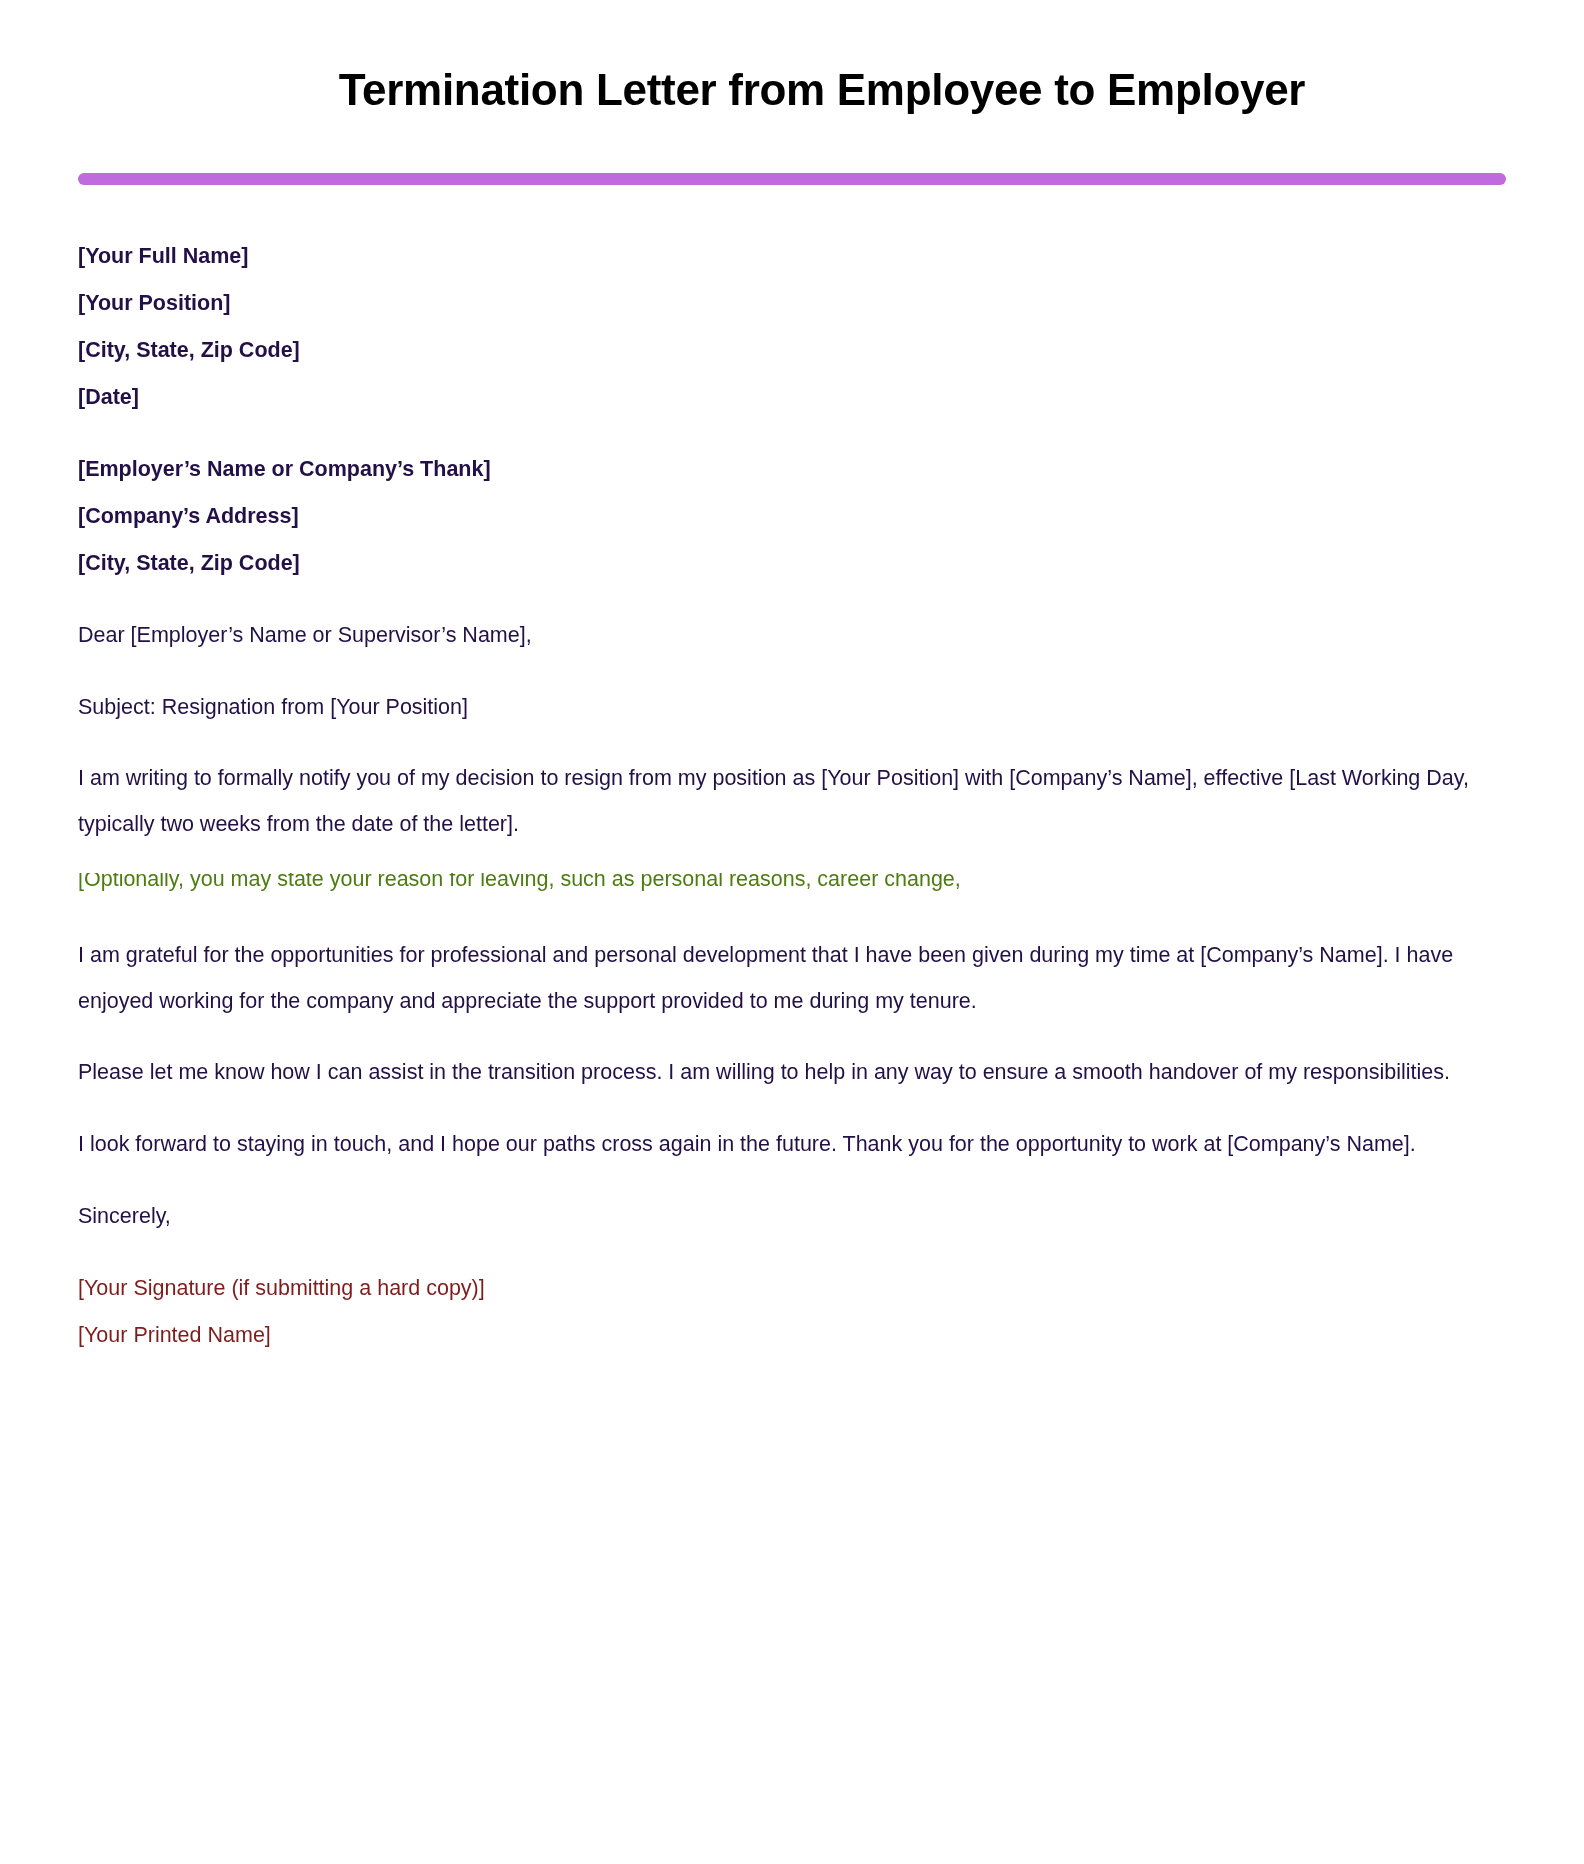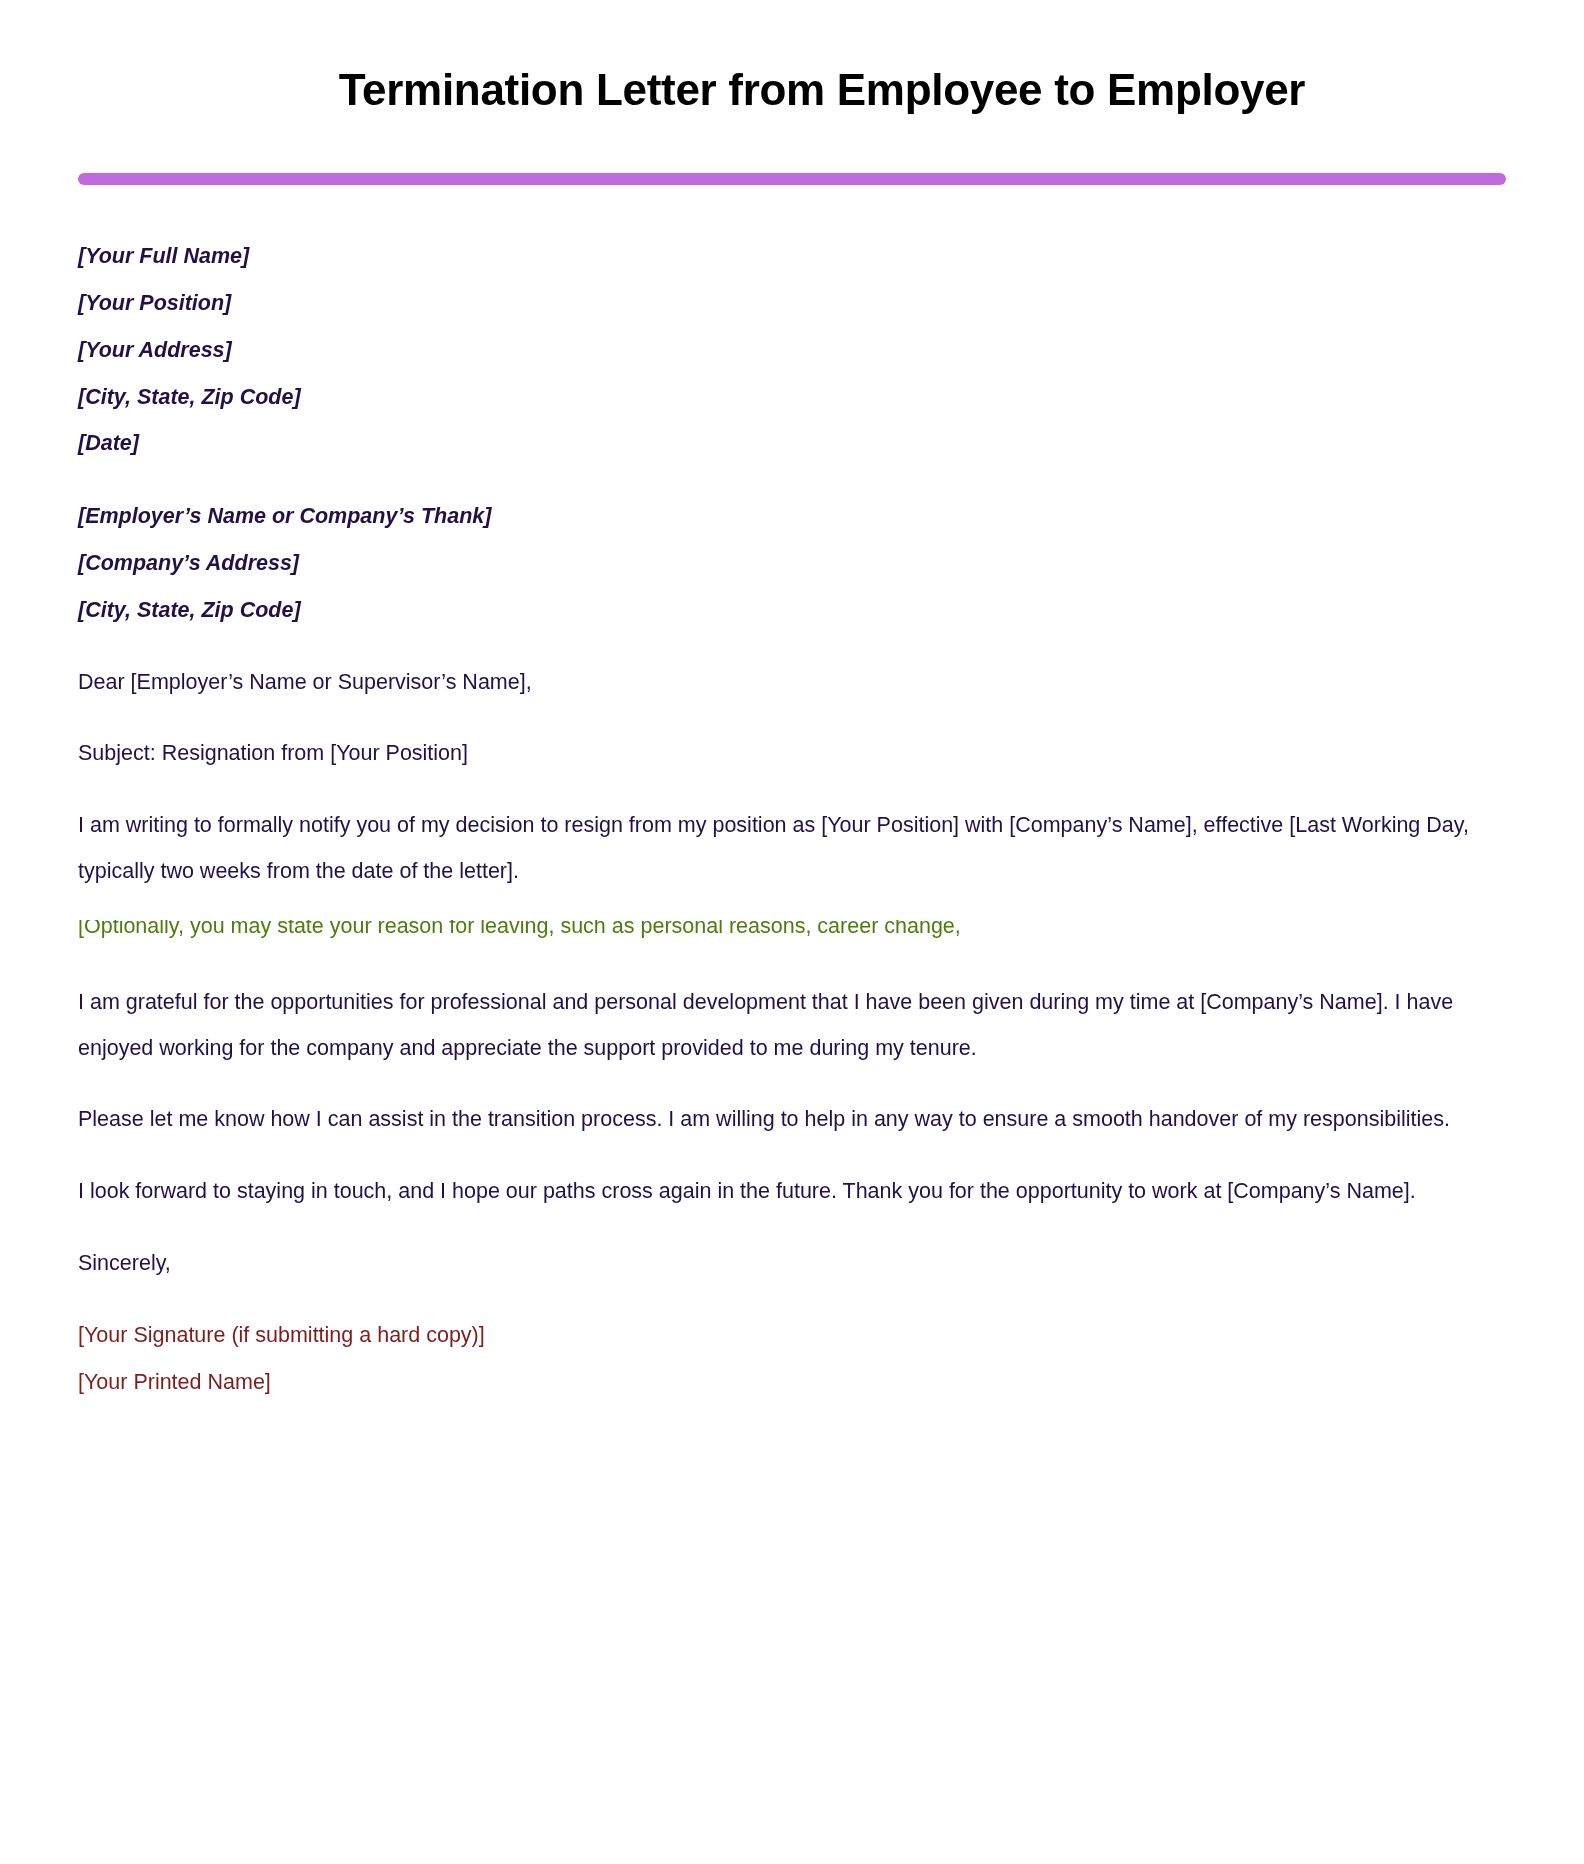--- a/index.html
+++ b/index.html
@@ -54,21 +54,20 @@
 
   .addr-block {
     margin: 0 0 26px 0;
   }
   .addr-line {
     font-weight: 700;
     font-size: 21.5px;
     line-height: 2.18;
     color: #231047;
     white-space: nowrap;
-    font-style: italic;
   }
 
   .para {
     margin: 0 0 26px 0;
     font-weight: 400;
     font-size: 21.5px;
     line-height: 2.12;
     color: #231047;
   }
   .para:last-child { margin-bottom: 0; }
@@ -113,21 +112,20 @@
 
   <div class="divider-wrap">
     <div class="divider"></div>
   </div>
 
   <div class="letter-body">
 
     <div class="addr-block">
       <div class="addr-line">[Your Full Name]</div>
       <div class="addr-line">[Your Position]</div>
-      <div class="addr-line">[Your Address]</div>
       <div class="addr-line">[City, State, Zip Code]</div>
       <div class="addr-line">[Date]</div>
     </div>
 
     <div class="addr-block">
       <div class="addr-line">[Employer’s Name or Company’s Thank]</div>
       <div class="addr-line">[Company’s Address]</div>
       <div class="addr-line">[City, State, Zip Code]</div>
     </div>
 

